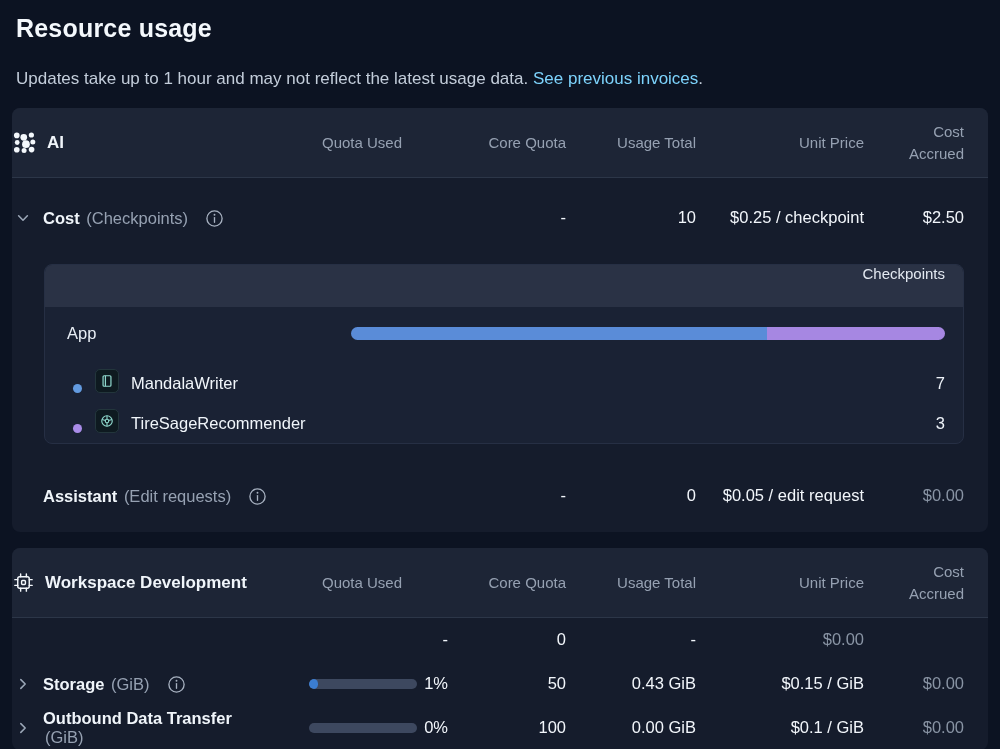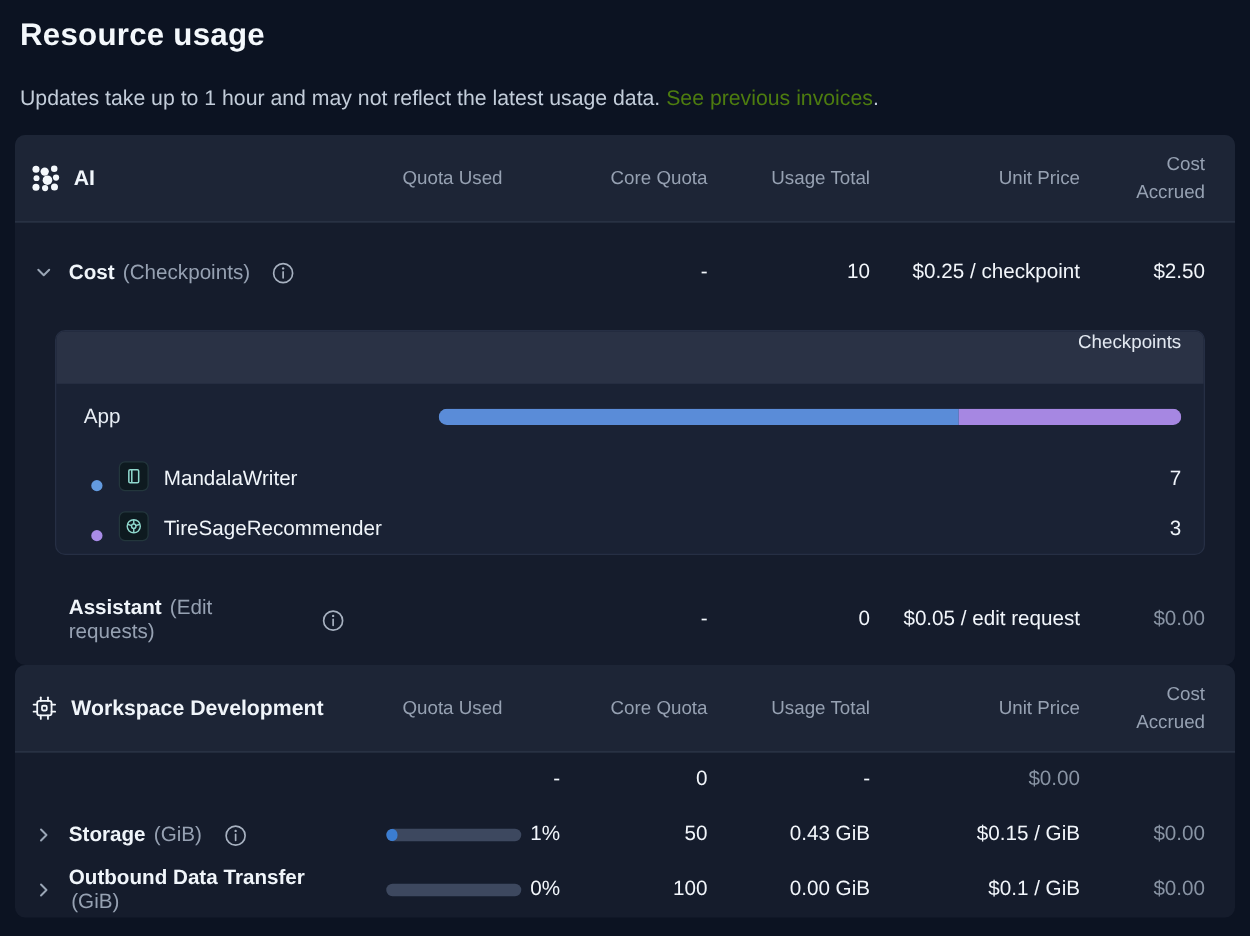--- a/index.html
+++ b/index.html
@@ -10,38 +10,38 @@
     font-family:"Liberation Sans","DejaVu Sans",sans-serif;
     font-size:16.5px;
   }
   .page-title {
     font-size:25px; font-weight:700; letter-spacing:.2px;
     margin:14px 0 0 16px; color:#f4f8fc;
   }
   .page-subtitle {
     margin:26px 0 0 16px; font-size:17px; color:#c3cdda;
   }
-  .link { color:#4d7c0f; cursor:pointer; text-decoration:none; }
+  .link { color:#7dd3fc; cursor:pointer; text-decoration:none; }
 
   .card {
     background:#151c2c;
     border-radius:8px;
     margin:19px 12px 0 12px;
     overflow:hidden;
   }
   .card-header {
     background:#1d2536;
     border-bottom:1px solid #2c3648;
     min-height:70px;
   }
   .grid-row {
     display:grid;
     grid-template-columns:minmax(0,1fr) 172px 118px 130px 168px 100px;
     align-items:center;
-    padding:0 24px 0 12px;
+    padding:0 24px 0 0;
   }
   .card-header.grid-row { min-height:70px; }
   .col-h { color:#96a1b2; font-size:15px; text-align:right; line-height:1.45; }
   .col-h.quota { text-align:center; }
   .col-h .wrapcap { display:inline-block; max-width:72px; text-align:right; }
 
   .section-title {
     display:flex; align-items:center; gap:10px;
     font-weight:600; font-size:17px; color:#f0f5fa;
   }
@@ -220,21 +220,21 @@
       </span>
     </div>
     <div class="cell"></div>
     <div class="cell">-</div>
     <div class="cell">0</div>
     <div class="cell price">$0.05 / edit request</div>
     <div class="cell dim">$0.00</div>
   </div>
 </section>
 
-<section class="card" style="margin-top:0;">
+<section class="card" style="margin-top:16px;">
   <div class="card-header grid-row">
     <div class="section-title">
       <svg width="23" height="23" viewBox="0 0 24 24" fill="none" stroke="#f4f8fc" stroke-width="1.5" stroke-linecap="round">
         <rect x="6" y="6" width="12" height="12" rx="2"></rect>
         <rect x="10" y="10" width="4" height="4" rx="1"></rect>
         <line x1="9" y1="3" x2="9" y2="6"></line>
           <line x1="15" y1="3" x2="15" y2="6"></line>
         <line x1="9" y1="18" x2="9" y2="21"></line>
           <line x1="15" y1="18" x2="15" y2="21"></line>
         <line x1="3" y1="9" x2="6" y2="9"></line>

